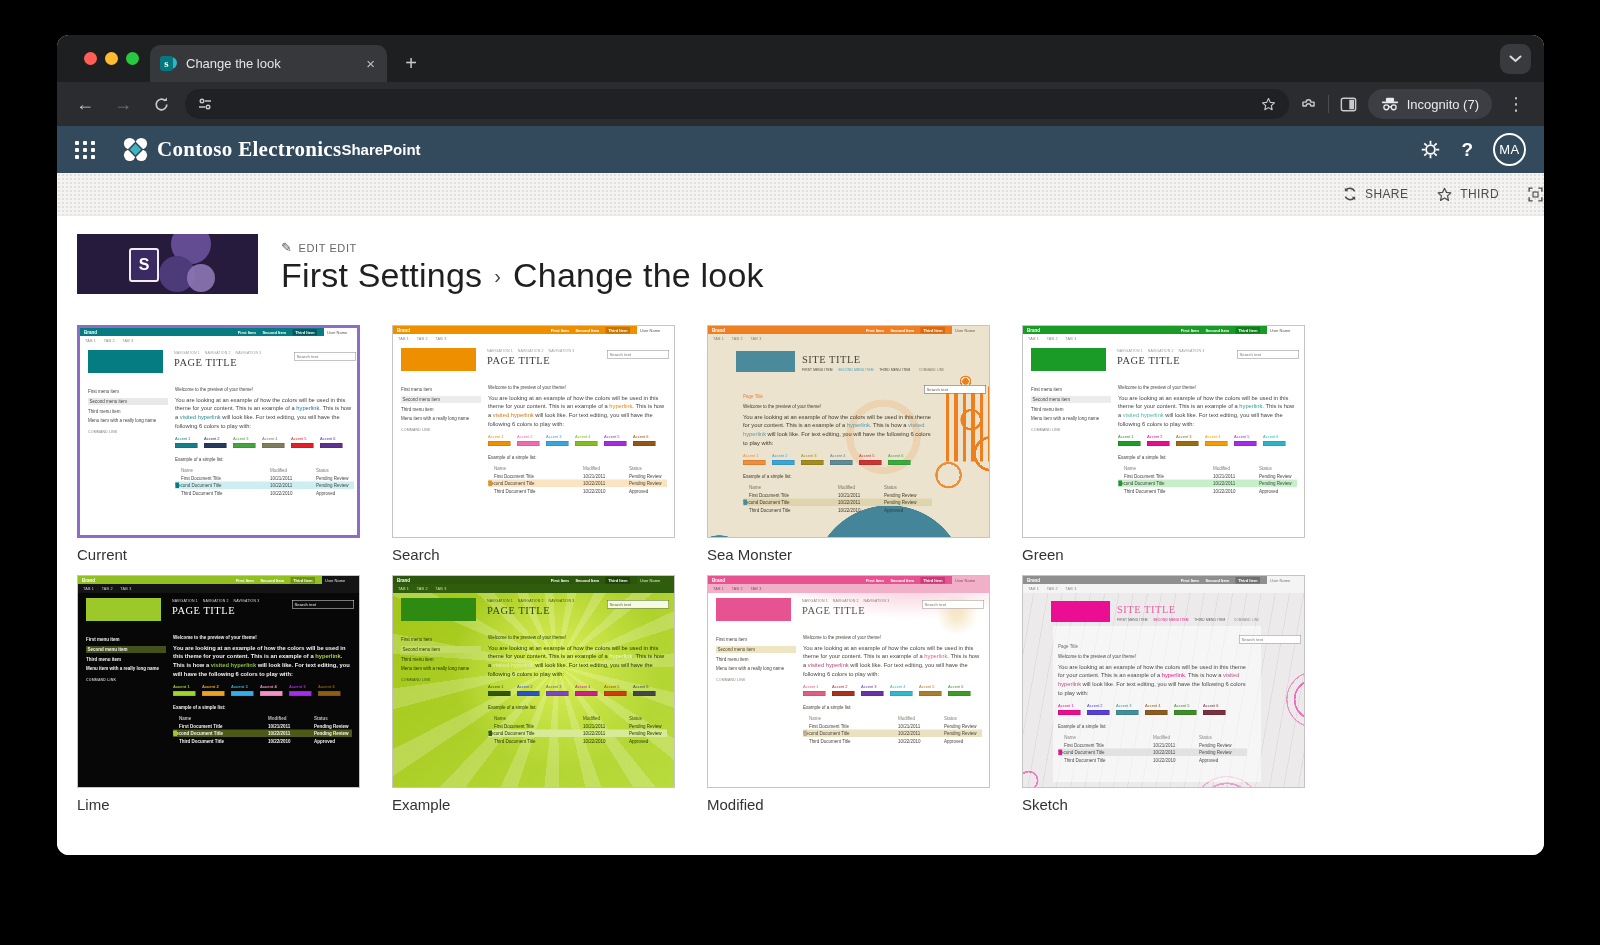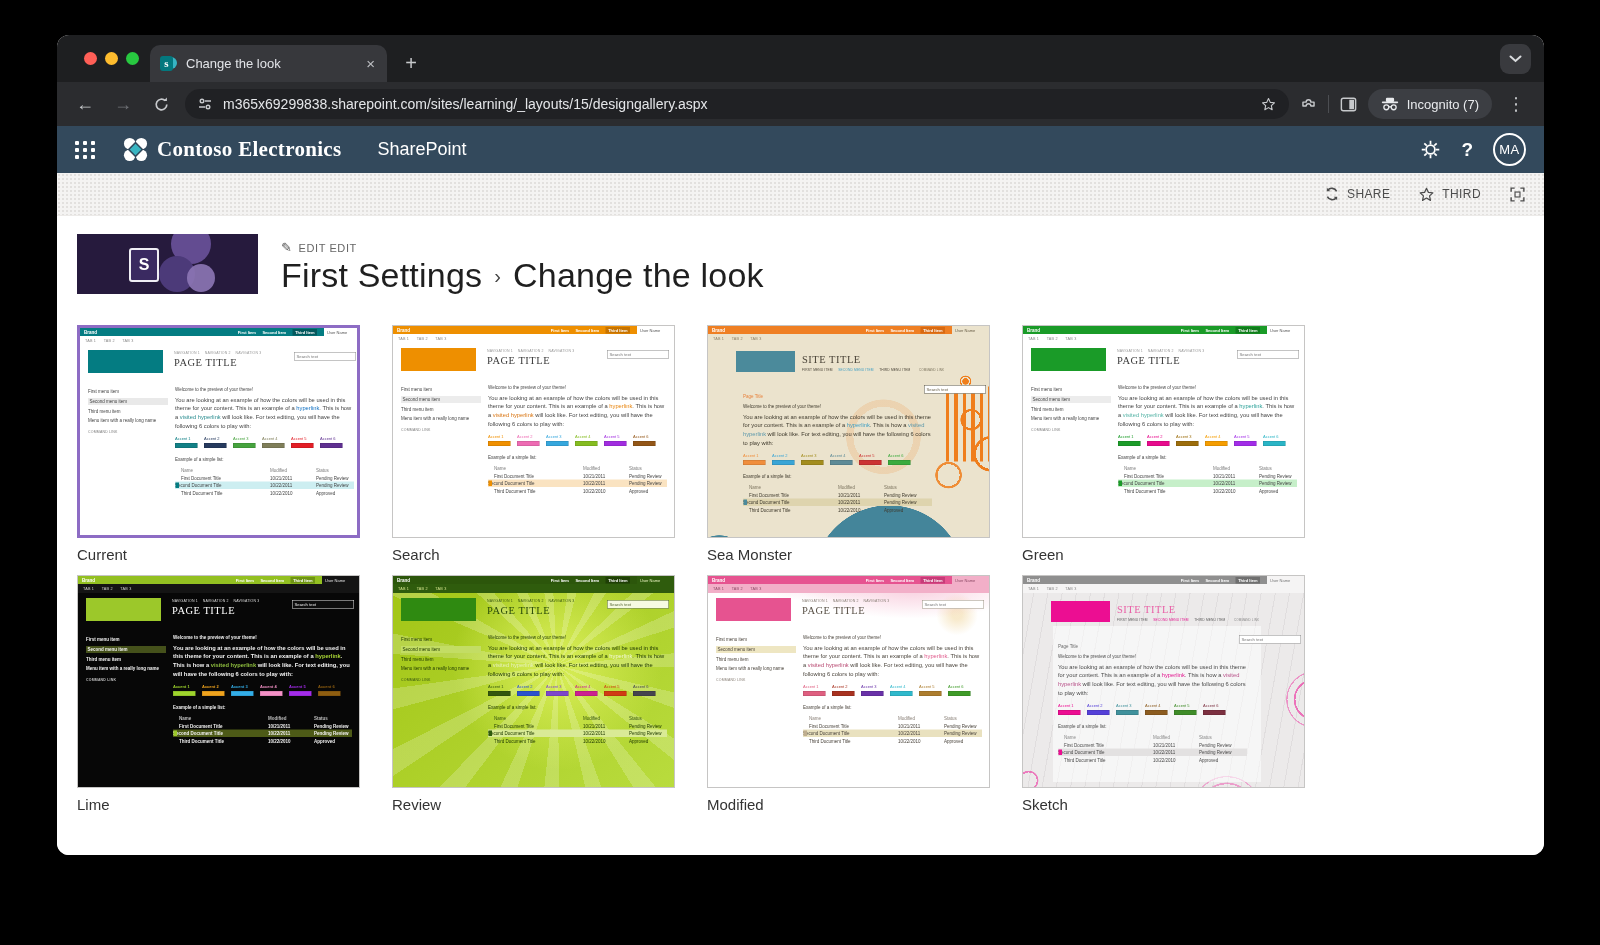--- a/index.html
+++ b/index.html
@@ -33,29 +33,29 @@
   .pill-spacer{flex:1;}
   .divider{width:1px;height:18px;background:#4c4e52;}
   .incog{height:30px;border-radius:15px;background:#3c3e43;display:flex;align-items:center;gap:8px;
     padding:0 13px;color:#e8eaed;font-size:13px;}
   
   .suitebar{height:47px;background:#33495c;display:flex;align-items:center;padding:0 18px;}
   .waffle{display:grid;grid-template-columns:repeat(3,5px);grid-gap:3px;margin-right:26px;}
   .waffle span{width:4px;height:4px;background:#fff;border-radius:1px;}
   .brandmark{margin-right:8px;display:flex;}
   .brandname{color:#fff;font-family:"Liberation Serif",serif;font-weight:bold;font-size:21px;letter-spacing:.3px;}
-  .product{color:#fff;font-size:18px;font-weight:normal;margin-left:36px;}
+  .product{color:#fff;font-size:15px;font-weight:bold;}
   .suite-right{margin-left:auto;display:flex;align-items:center;gap:20px;}
   .help{color:#fff;font-size:19px;font-weight:bold;}
   .avatar{width:33px;height:33px;border-radius:50%;border:2px solid #fff;color:#fff;font-size:13px;
     display:flex;align-items:center;justify-content:center;box-sizing:border-box;letter-spacing:.5px;}
   
   .ribbon{height:42px;background:#f4f3f2;
     background-image:radial-gradient(circle,#e2e0de 1px,transparent 1.2px);background-size:4px 4px;
-    display:flex;align-items:center;justify-content:flex-end;gap:28px;padding-right:18px;border-bottom:1px solid #eceae8;}
+    display:flex;align-items:center;justify-content:flex-end;gap:28px;padding-right:0;border-bottom:1px solid #eceae8;}
   .ribbon-btn{display:flex;align-items:center;gap:7px;color:#4c4c4c;font-size:12px;letter-spacing:.4px;}
   
   .content{position:relative;height:640px;background:#fff;overflow:hidden;}
   .site-head{display:flex;margin:18px 0 0 20px;}
   .sitelogo{position:relative;width:181px;height:60px;background:#261a3d;overflow:hidden;flex:0 0 auto;}
   .sitelogo .c1{position:absolute;left:94px;top:-10px;width:40px;height:40px;border-radius:50%;background:#6e56a0;opacity:.85;}
   .sitelogo .c2{position:absolute;left:82px;top:22px;width:36px;height:36px;border-radius:50%;background:#4c3a79;}
   .sitelogo .c3{position:absolute;left:110px;top:30px;width:28px;height:28px;border-radius:50%;background:#8d77b5;opacity:.9;}
   .sitelogo .sq{position:absolute;left:52px;top:14px;width:26px;height:30px;border:2px solid #efeef4;border-radius:3px;
     background:#3a2a61;color:#fff;font-size:16px;font-weight:bold;text-align:center;line-height:30px;}
@@ -187,21 +187,20 @@
         <path d="M13.9 1.6 L13.9 5.1 L10.4 5.1 Z" fill="#c7c9cc"></path>
       </svg>
     </span>
     <div class="urlpill">
       <svg width="16" height="16" viewBox="0 0 16 16">
         <circle cx="5" cy="5" r="1.8" fill="none" stroke="#c7c9cc" stroke-width="1.4"></circle>
         <line x1="8" y1="5" x2="14" y2="5" stroke="#c7c9cc" stroke-width="1.4"></line>
         <circle cx="11" cy="11" r="1.8" fill="none" stroke="#c7c9cc" stroke-width="1.4"></circle>
         <line x1="2" y1="11" x2="8" y2="11" stroke="#c7c9cc" stroke-width="1.4"></line>
       </svg>
-      <span class="url">m365x69299838.sharepoint.com/sites/learning/_layouts/15/designgallery.aspx</span>
       <span class="pill-spacer"></span>
       <svg width="17" height="17" viewBox="0 0 24 24">
         <path d="M12 3.6 L14.5 9 L20.4 9.6 L16 13.6 L17.2 19.4 L12 16.4 L6.8 19.4 L8 13.6 L3.6 9.6 L9.5 9 Z" fill="none" stroke="#c7c9cc" stroke-width="1.6" stroke-linejoin="round"></path>
       </svg>
     </div>
     <svg width="19" height="19" viewBox="0 0 24 24">
       <path d="M5 9 h4 a3 3 0 1 1 6 0 h4 v5 h-4 a3 3 0 1 0 -6 0 H5 Z" fill="none" stroke="#c7c9cc" stroke-width="1.8" stroke-linejoin="round"></path>
     </svg>
     <span class="divider"></span>
     <svg width="19" height="19" viewBox="0 0 24 24">
@@ -855,21 +854,21 @@
                   </div>
                   <div class="pv-trow">
                     <span class="pv-tcell">Third Document Title</span>
                     <span class="pv-tcell">10/22/2010</span>
                     <span class="pv-tcell">Approved</span>
                   </div>
                 </div>
               </div>
             </div>
           </div>
-          <div class="tile-label">Review</div>
+          <div class="tile-label">Example</div>
         </div>
         <div class="tile-wrap">
           <div class="tile">
             <div class="pv layout-standard deco-blossom" style="--pv-page-bg: #ffffff; --pv-topbar: #e65390; --pv-topbar-sel: #c73b78; --pv-tabstrip: #f2afc8; --pv-tab-text: #8d4a66; --pv-user-text: #8d4a66; --pv-logo: #e65390; --pv-title: #5a5248; --pv-nav: #8a8178; --pv-text: #4a443c; --pv-muted: #8a8178; --pv-link: #e05a8c; --pv-visited: #b84a72; --pv-menusel: #eee6c2; --pv-rowsel: #e9e1bf; --pv-rowbar: #bfae8f; --pv-search-bg: #ffffff; --pv-search-border: #998f80; --pv-search-text: #777777;">
               <div class="pv-deco"></div>
               <div class="pv-top">
                 <span class="pv-brand">Brand</span>
                 <div class="pv-topitems">
                   <span class="pv-topitem">First Item</span>
                   <span class="pv-topitem">Second Item</span>

